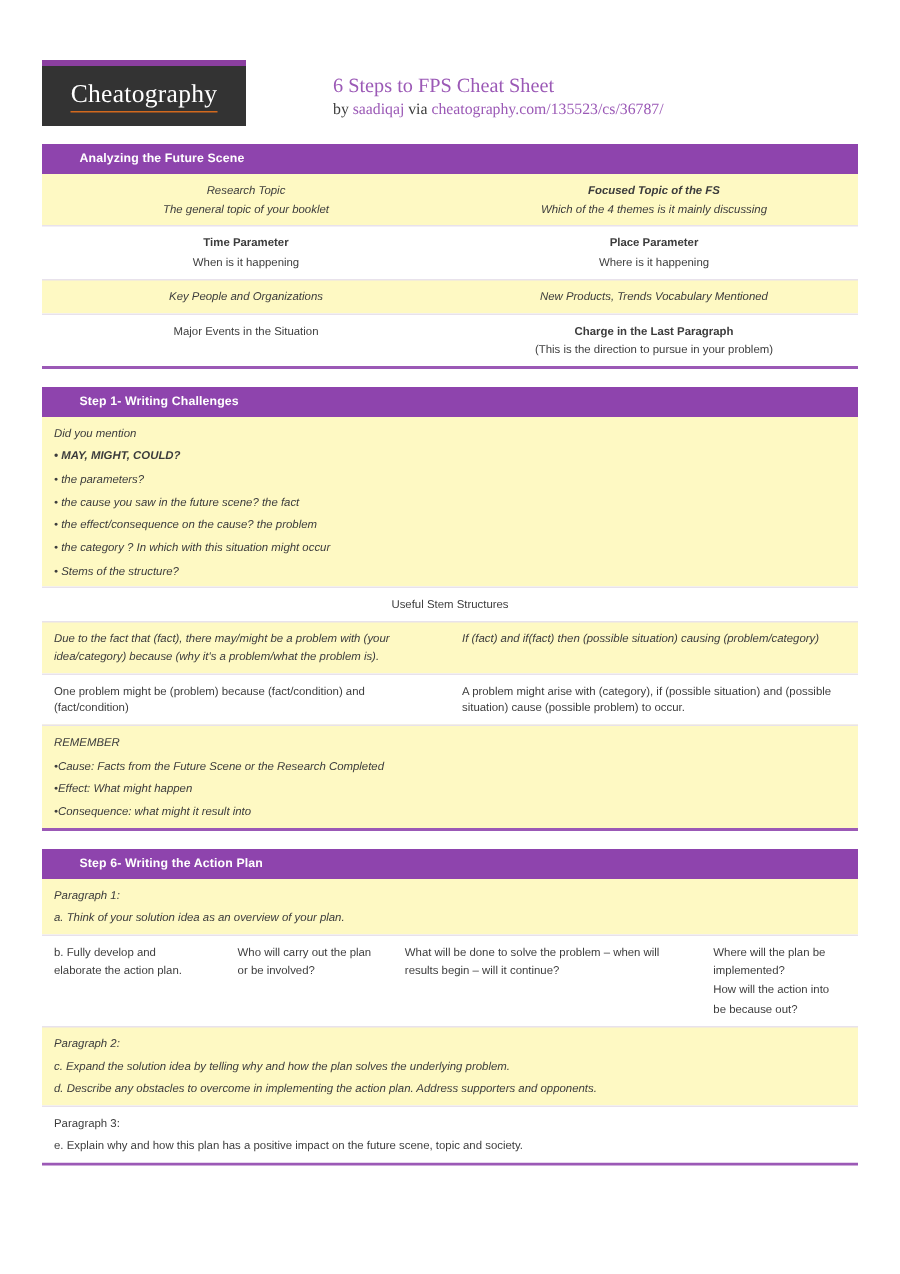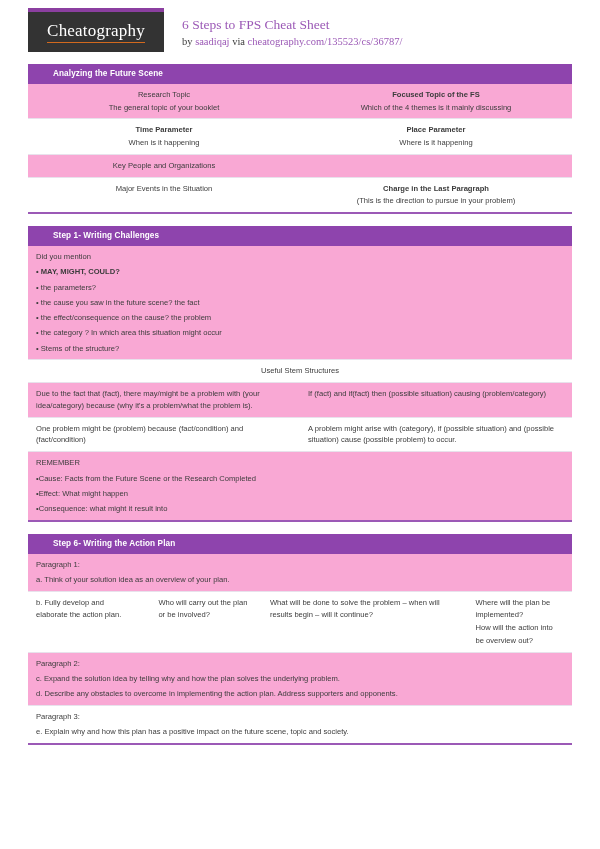--- a/index.html
+++ b/index.html
@@ -21,22 +21,23 @@
     width: 600px;
     height: 849px;
     background: #ffffff;
     box-sizing: border-box;
   }
 
   
   .header {
     display: flex;
     align-items: flex-start;
-    padding: 8px 28px 0 28px;
-    box-sizing: border-box;
+    padding: 40px 28px 0 28px;
+    box-sizing: border-box;
+    gap: 40px;
   }
 
   .logo-block {
     width: 136px;
     flex: 0 0 136px;
   }
   .logo-topbar {
     height: 4px;
     width: 136px;
     background: #8b3fa0;
@@ -103,21 +104,21 @@
     letter-spacing: 0.1px;
   }
 
   .row {
     display: flex;
     width: 100%;
     box-sizing: border-box;
     font-size: 7.6px;
     line-height: 1.55;
   }
-  .row.alt  { background: #f9a8d4; }
+  .row.alt  { background: #fef9c3; font-style: italic; }
   .row.plain{ background: #ffffff; }
   .row.sep  { border-top: 1px solid #e8e2ec; }
 
   .cell {
     padding: 5px 8px;
     box-sizing: border-box;
     color: #3c3c3c;
   }
   .cell p { margin: 0 0 1px 0; }
   .cell p:last-child { margin-bottom: 0; }
@@ -182,20 +183,23 @@
         <div class="cell c-half center">
           <p class="bold">Place Parameter</p>
           <p>Where is it happening</p>
         </div>
       </div>
 
       <div class="row alt sep">
         <div class="cell c-half center">
           <p>Key People and Organizations</p>
         </div>
+        <div class="cell c-half center">
+          <p>New Products, Trends Vocabulary Mentioned</p>
+        </div>
       </div>
 
       <div class="row plain sep">
         <div class="cell c-half center">
           <p>Major Events in the Situation</p>
         </div>
         <div class="cell c-half center">
           <p class="bold">Charge in the Last Paragraph</p>
           <p>(This is the direction to pursue in your problem)</p>
         </div>
@@ -205,21 +209,21 @@
     <div class="section">
       <div class="section-head">Step 1- Writing Challenges</div>
 
       <div class="row alt">
         <div class="cell c-full bullets">
           <p>Did you mention</p>
           <p class="bold">• MAY, MIGHT, COULD?</p>
           <p>• the parameters?</p>
           <p>• the cause you saw in the future scene? the fact</p>
           <p>• the effect/consequence on the cause? the problem</p>
-          <p>• the category ? In which area this situation might occur</p>
+          <p>• the category ? In which with this situation might occur</p>
           <p>• Stems of the structure?</p>
         </div>
       </div>
 
       <div class="row plain sep">
         <div class="cell c-full center">
           <p>Useful Stem Structures</p>
         </div>
       </div>
 
@@ -271,21 +275,21 @@
           <p>or be involved?</p>
         </div>
         <div class="cell c6-3">
           <p>What will be done to solve the problem – when will</p>
           <p>results begin – will it continue?</p>
         </div>
         <div class="cell c6-4">
           <p>Where will the plan be</p>
           <p>implemented?</p>
           <p>How will the action into</p>
-          <p>be overview out?</p>
+          <p>be because out?</p>
         </div>
       </div>
 
       <div class="row alt sep">
         <div class="cell c-full bullets">
           <p>Paragraph 2:</p>
           <p>c. Expand the solution idea by telling why and how the plan solves the underlying problem.</p>
           <p>d. Describe any obstacles to overcome in implementing the action plan. Address supporters and opponents.</p>
         </div>
       </div>

